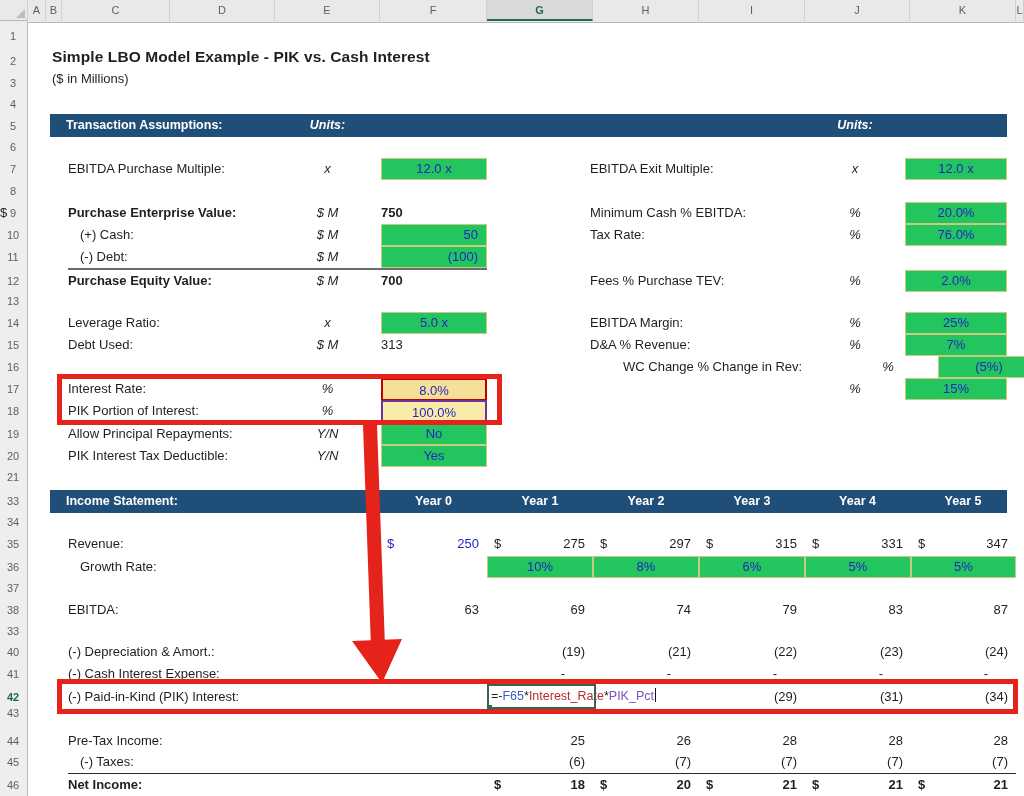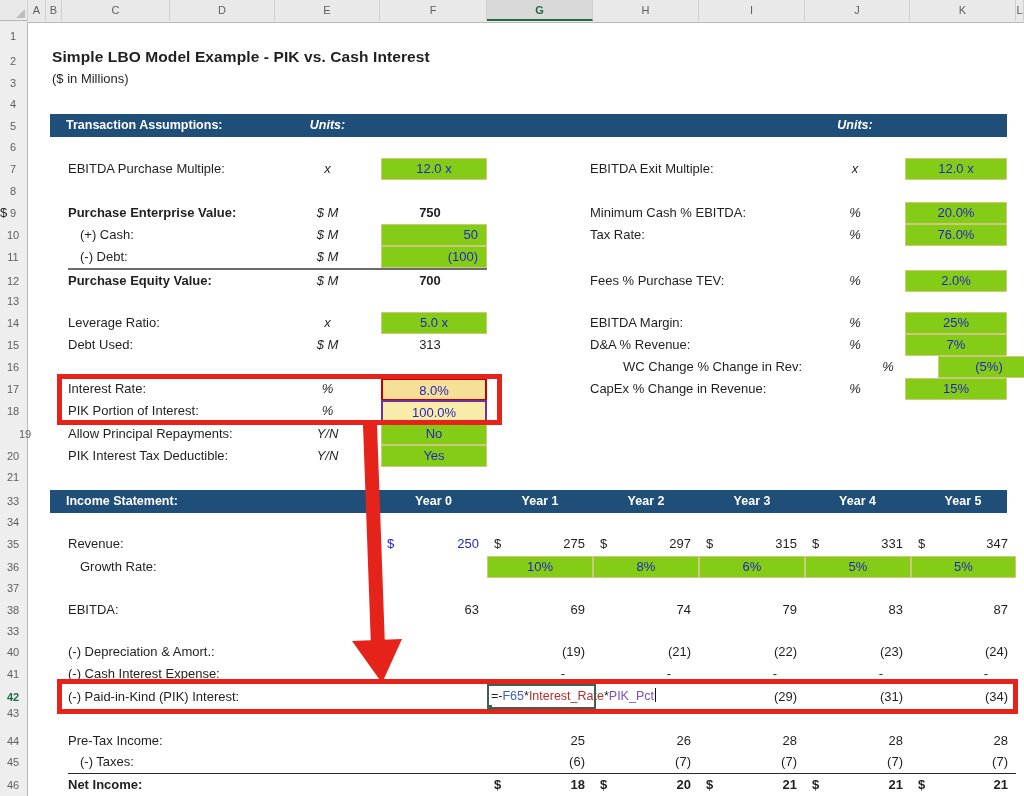--- a/index.html
+++ b/index.html
@@ -30,26 +30,26 @@
   .bandu{position:absolute;text-align:center;font-style:italic;font-weight:bold;}
   .yearh{position:absolute;top:0;height:23px;line-height:23px;text-align:center;font-weight:bold;}
   
   .arow{position:absolute;left:0;width:1024px;height:22px;line-height:22px;font-size:13px;}
   .lbl{position:absolute;left:68px;white-space:nowrap;}
   .lbl.ind{left:80px;}
   .lbl.b{font-weight:bold;}
   .rlbl{position:absolute;left:590px;white-space:nowrap;}
   .unitL{position:absolute;left:275px;width:105px;text-align:center;font-style:italic;}
   .unitR{position:absolute;left:805px;width:100px;text-align:center;font-style:italic;}
-  .ybox{position:absolute;background:#84cc16;border:1px solid #cdc87e;box-sizing:border-box;
+  .ybox{position:absolute;background:#22c55e;border:1px solid #cdc87e;box-sizing:border-box;
         text-align:center;color:#2525c4;}
   .vboxL{left:381px;width:106px;top:0;height:22px;line-height:20px;}
   .vboxR{left:905px;width:102px;top:0;height:22px;line-height:20px;}
   .ynum{text-align:right;padding-right:8px;}
-  .plain-r{position:absolute;left:381px;width:106px;text-align:center;padding-right:8px;box-sizing:border-box;}
+  .plain-r{position:absolute;left:381px;width:106px;text-align:left;padding-right:8px;box-sizing:border-box;}
   .plain-r.b{font-weight:bold;}
   .cur${position:absolute;left:388px;font-weight:bold;}
   .rule{position:absolute;border-top:2px solid #6b6b6b;}
   .rule2{position:absolute;border-top:1px solid #2a2a2a;}
   .refcell{position:absolute;box-sizing:border-box;text-align:center;color:#2525c4;}
   .ir{left:381px;width:106px;height:23px;line-height:21px;background:#f6df96;border:2px solid #c00000;}
   .pp{left:381px;width:106px;height:23px;line-height:21px;background:#f8eca8;border:2px solid #7030a0;}
   
   .numrow{position:absolute;left:0;width:1024px;height:22px;line-height:22px;font-size:13px;}
   .cell{position:absolute;top:0;height:100%;box-sizing:border-box;}
@@ -104,21 +104,21 @@
       <div class="rown" style="top: 181px;">9</div>
       <div class="rown" style="top: 203px;">10</div>
       <div class="rown" style="top: 225px;">11</div>
       <div class="rown" style="top: 249px;">12</div>
       <div class="rown" style="top: 269px;">13</div>
       <div class="rown" style="top: 291px;">14</div>
       <div class="rown" style="top: 313px;">15</div>
       <div class="rown" style="top: 335px;">16</div>
       <div class="rown" style="top: 357px;">17</div>
       <div class="rown" style="top: 379px;">18</div>
-      <div class="rown" style="top: 402px; padding-left: 12px;">19</div>
+      <div class="rown" style="top: 402px;">19</div>
       <div class="rown" style="top: 424px;">20</div>
       <div class="rown" style="top: 445px;">21</div>
       <div class="rown" style="top: 469px;">33</div>
       <div class="rown" style="top: 490px;">34</div>
       <div class="rown" style="top: 512px;">35</div>
       <div class="rown" style="top: 535px;">36</div>
       <div class="rown" style="top: 556px;">37</div>
       <div class="rown" style="top: 578px;">38</div>
       <div class="rown" style="top: 599px;">33</div>
       <div class="rown" style="top: 620px;">40</div>
@@ -226,21 +226,20 @@
     <span class="rlbl">D&amp;A % Revenue:</span>
     <span class="unitR">%</span>
     <span class="ybox vboxR">7%</span>
   </div>
   <div class="arow" style="top:356px;margin-left:33px;">
     <span class="rlbl">WC Change % Change in Rev:</span>
     <span class="unitR">%</span>
     <span class="ybox vboxR">(5%)</span>
   </div>
   <div class="arow" style="top:378px;">
-    <span class="rlbl">CapEx % Change in Revenue:</span>
     <span class="unitR">%</span>
     <span class="ybox vboxR">15%</span>
   </div>
 
   <div class="band" style="top:490px;background:#1f4e79;">
     <span class="bt">Income Statement:</span>
     <span class="yearh" style="left:330px;width:107px;">Year 0</span>
     <span class="yearh" style="left:437px;width:106px;">Year 1</span>
     <span class="yearh" style="left:543px;width:106px;">Year 2</span>
     <span class="yearh" style="left:649px;width:106px;">Year 3</span>

